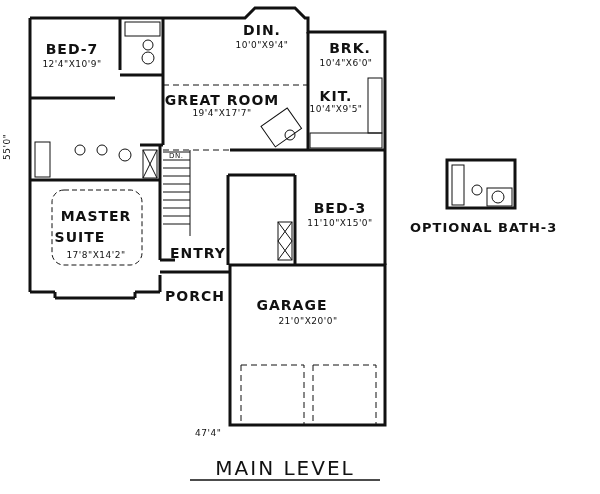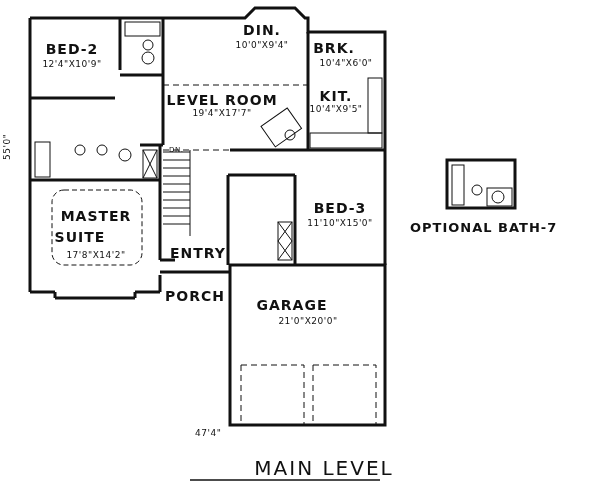--- a/index.html
+++ b/index.html
@@ -92,49 +92,49 @@
     <rect x="447" y="160" width="68" height="48" stroke-width="3"></rect>
     <rect x="452" y="165" width="12" height="40"></rect>
     <circle cx="477" cy="190" r="5"></circle>
     <rect x="487" y="188" width="25" height="18"></rect>
     <circle cx="498" cy="197" r="6"></circle>
 
     <line x1="190" y1="480" x2="380" y2="480" stroke-width="1.5"></line>
   </g>
 </svg>
 
-<div class="lbl room center" style="left:72px;top:41px;">BED-2</div>
+<div class="lbl room center" style="left:72px;top:41px;">BED-7</div>
 <div class="lbl dim center" style="left:72px;top:59px;">12'4"X10'9"</div>
 
 <div class="lbl room center" style="left:262px;top:22px;">DIN.</div>
 <div class="lbl dim center" style="left:262px;top:40px;">10'0"X9'4"</div>
 
-<div class="lbl room center" style="left:334px;top:40px;">BRK.</div>
+<div class="lbl room center" style="left:350px;top:40px;">BRK.</div>
 <div class="lbl dim center" style="left:346px;top:58px;">10'4"X6'0"</div>
 
-<div class="lbl room center" style="left:222px;top:92px;">LEVEL ROOM</div>
+<div class="lbl room center" style="left:222px;top:92px;">GREAT ROOM</div>
 <div class="lbl dim center" style="left:222px;top:108px;">19'4"X17'7"</div>
 
 <div class="lbl room center" style="left:336px;top:88px;">KIT.</div>
 <div class="lbl dim center" style="left:336px;top:104px;">10'4"X9'5"</div>
 
 <div class="lbl room center" style="left:96px;top:208px;">MASTER</div>
 <div class="lbl room center" style="left:80px;top:229px;">SUITE</div>
 <div class="lbl dim center" style="left:96px;top:250px;">17'8"X14'2"</div>
 
 <div class="lbl room center" style="left:340px;top:200px;">BED-3</div>
 <div class="lbl dim center" style="left:340px;top:218px;">11'10"X15'0"</div>
 
 <div class="lbl room center" style="left:198px;top:245px;text-align:right;">ENTRY</div>
 
 <div class="lbl room center" style="left:195px;top:288px;">PORCH</div>
 
 <div class="lbl room center" style="left:292px;top:297px;">GARAGE</div>
 <div class="lbl dim center" style="left:308px;top:316px;">21'0"X20'0"</div>
 
-<div class="lbl dim" style="left:169px;top:146px;font-size:7px;">DN.</div>
+<div class="lbl dim" style="left:169px;top:152px;font-size:7px;">DN.</div>
 
 <div class="lbl dim" style="left:2px;top:160px;transform:rotate(-90deg);transform-origin:left top;">55'0"</div>
 <div class="lbl dim" style="left:195px;top:428px;">47'4"</div>
 
-<div class="lbl room" style="left:410px;top:220px;font-size:13px;">OPTIONAL BATH-7</div>
+<div class="lbl room" style="left:410px;top:220px;font-size:13px;">OPTIONAL BATH-3</div>
 
-<div class="lbl center" style="left:285px;top:456px;font-size:20px;letter-spacing:2px;margin-left:39px;">MAIN LEVEL</div>
+<div class="lbl center" style="left:285px;top:456px;font-size:20px;letter-spacing:2px;">MAIN LEVEL</div>
 
 </body></html>

